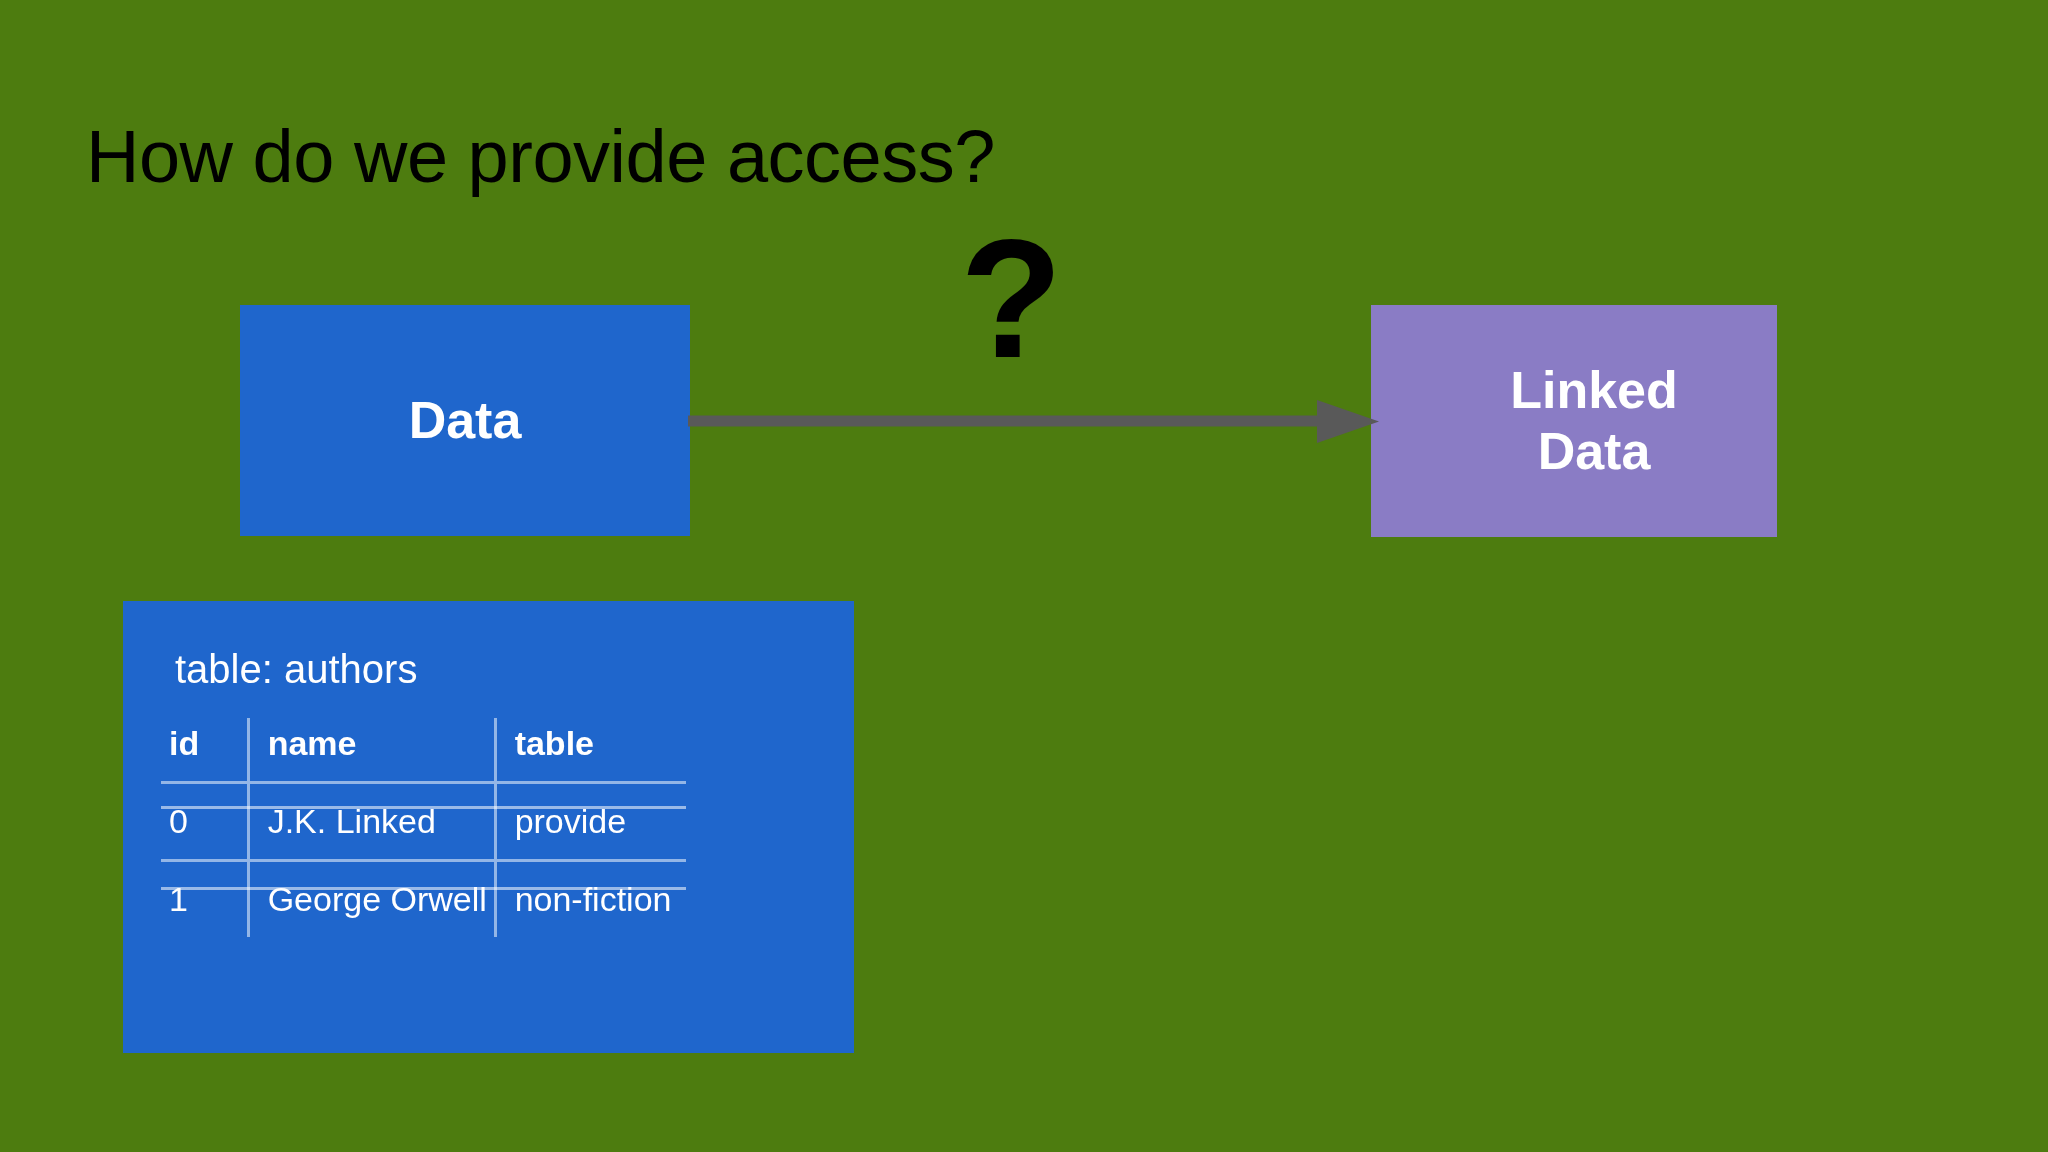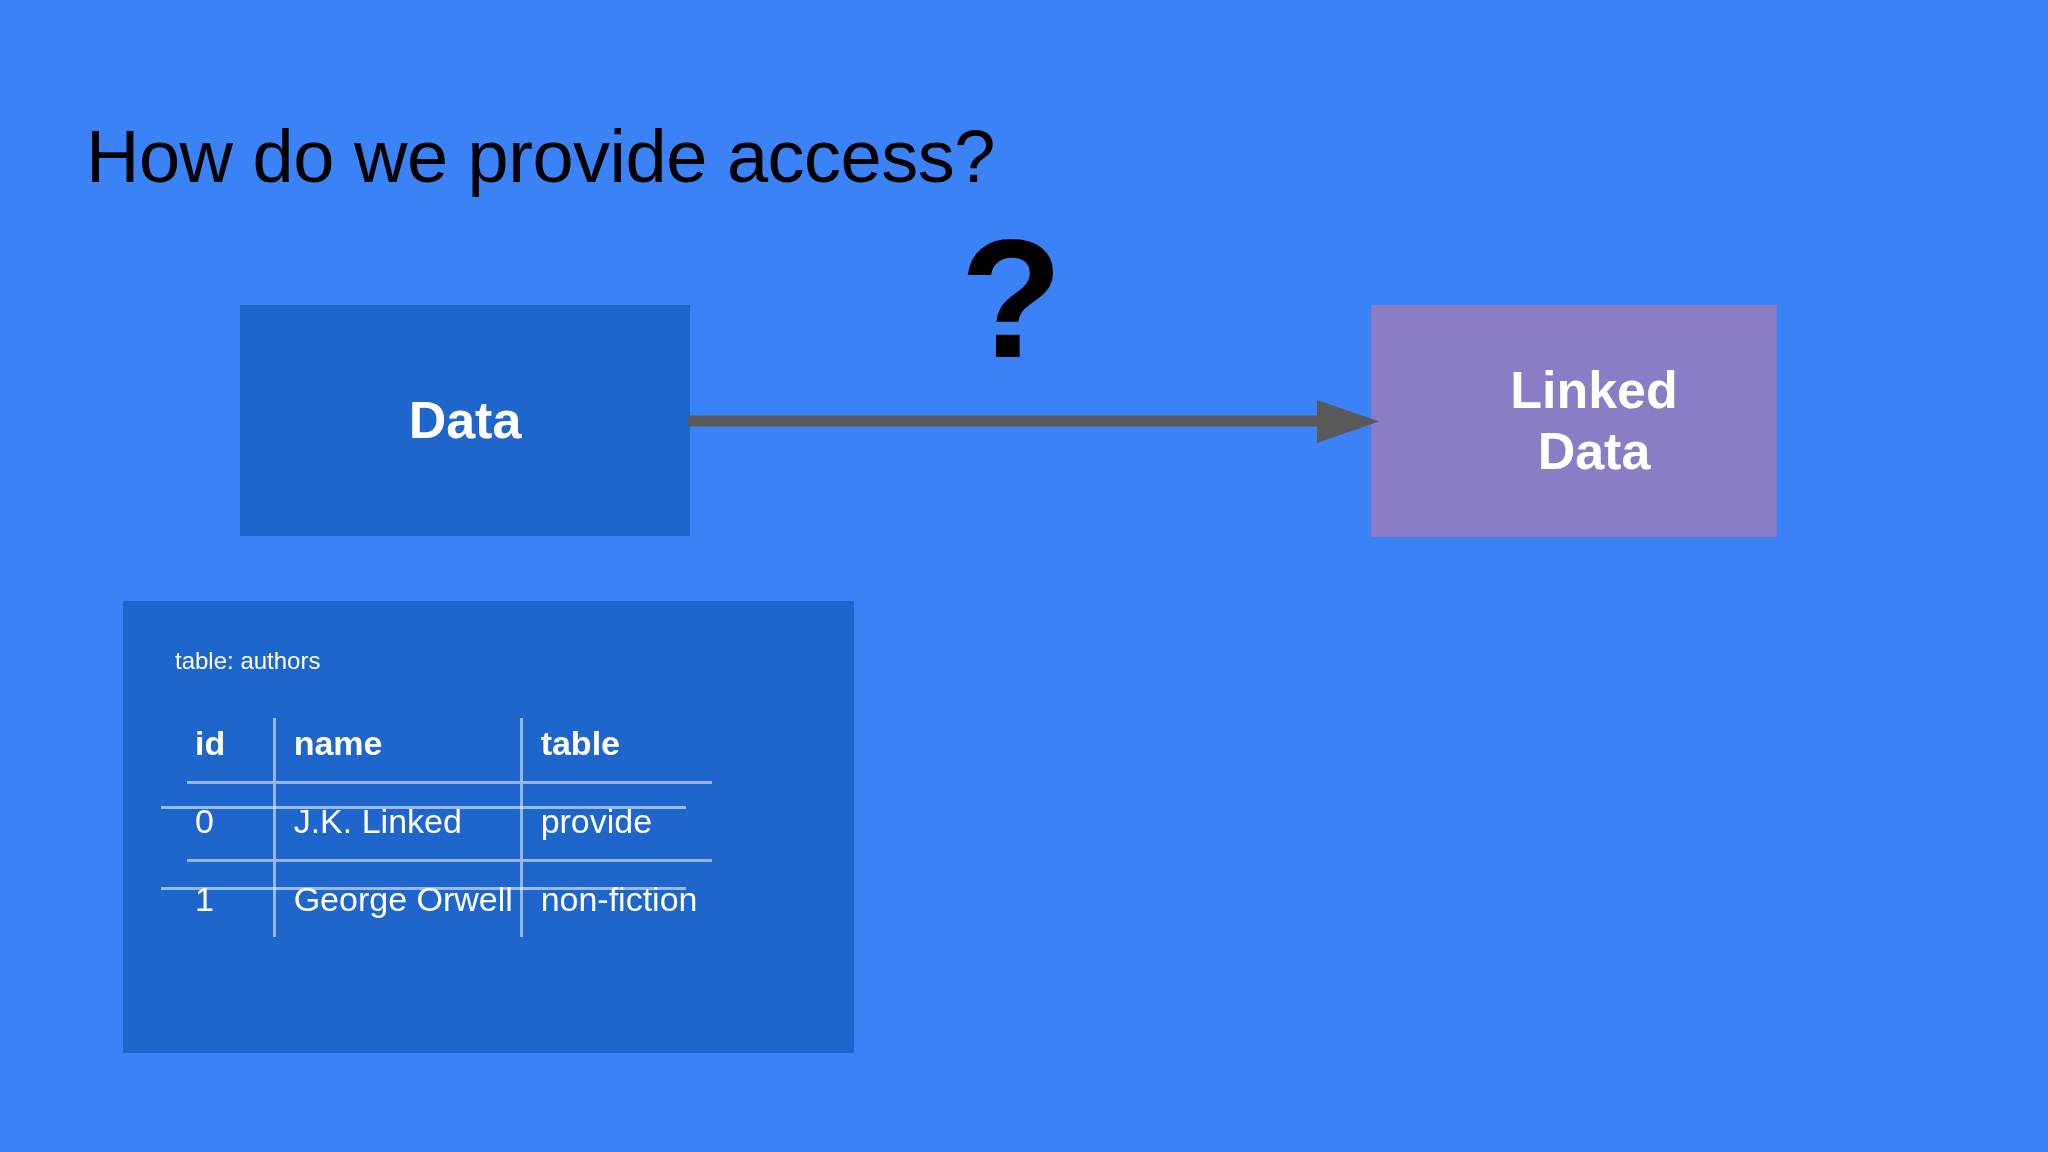--- a/index.html
+++ b/index.html
@@ -7,21 +7,21 @@
     padding: 0;
     background: #ffffff;
   }
   body {
     font-family: "Liberation Sans", sans-serif;
   }
   #slide {
     position: relative;
     width: 2048px;
     height: 1152px;
-    background: #3b82f6;
+    background: #4d7c0f;
     overflow: hidden;
   }
 
   
   #slide-title {
     position: absolute;
     left: 86px;
     top: 116px;
     font-size: 74px;
     line-height: 1.1;
@@ -93,32 +93,31 @@
     top: 601px;
     width: 731px;
     height: 452px;
     background: #1f66cc;
   }
   #table-caption {
     position: absolute;
     left: 52px;
     top: 46px;
     color: #ffffff;
-    font-size: 24px;
+    font-size: 40px;
     font-weight: 400;
     white-space: nowrap;
   }
   #data-table {
     position: absolute;
     left: 38px;
     top: 117px;
     width: 525px;
     border-collapse: collapse;
     color: #ffffff;
-    margin-left: 26px;
   }
   #data-table th,
   #data-table td {
     color: #ffffff;
     font-size: 34px;
     text-align: left;
     padding: 18px 0 18px 18px;
     border: 0;
     font-weight: 400;
     white-space: nowrap;

